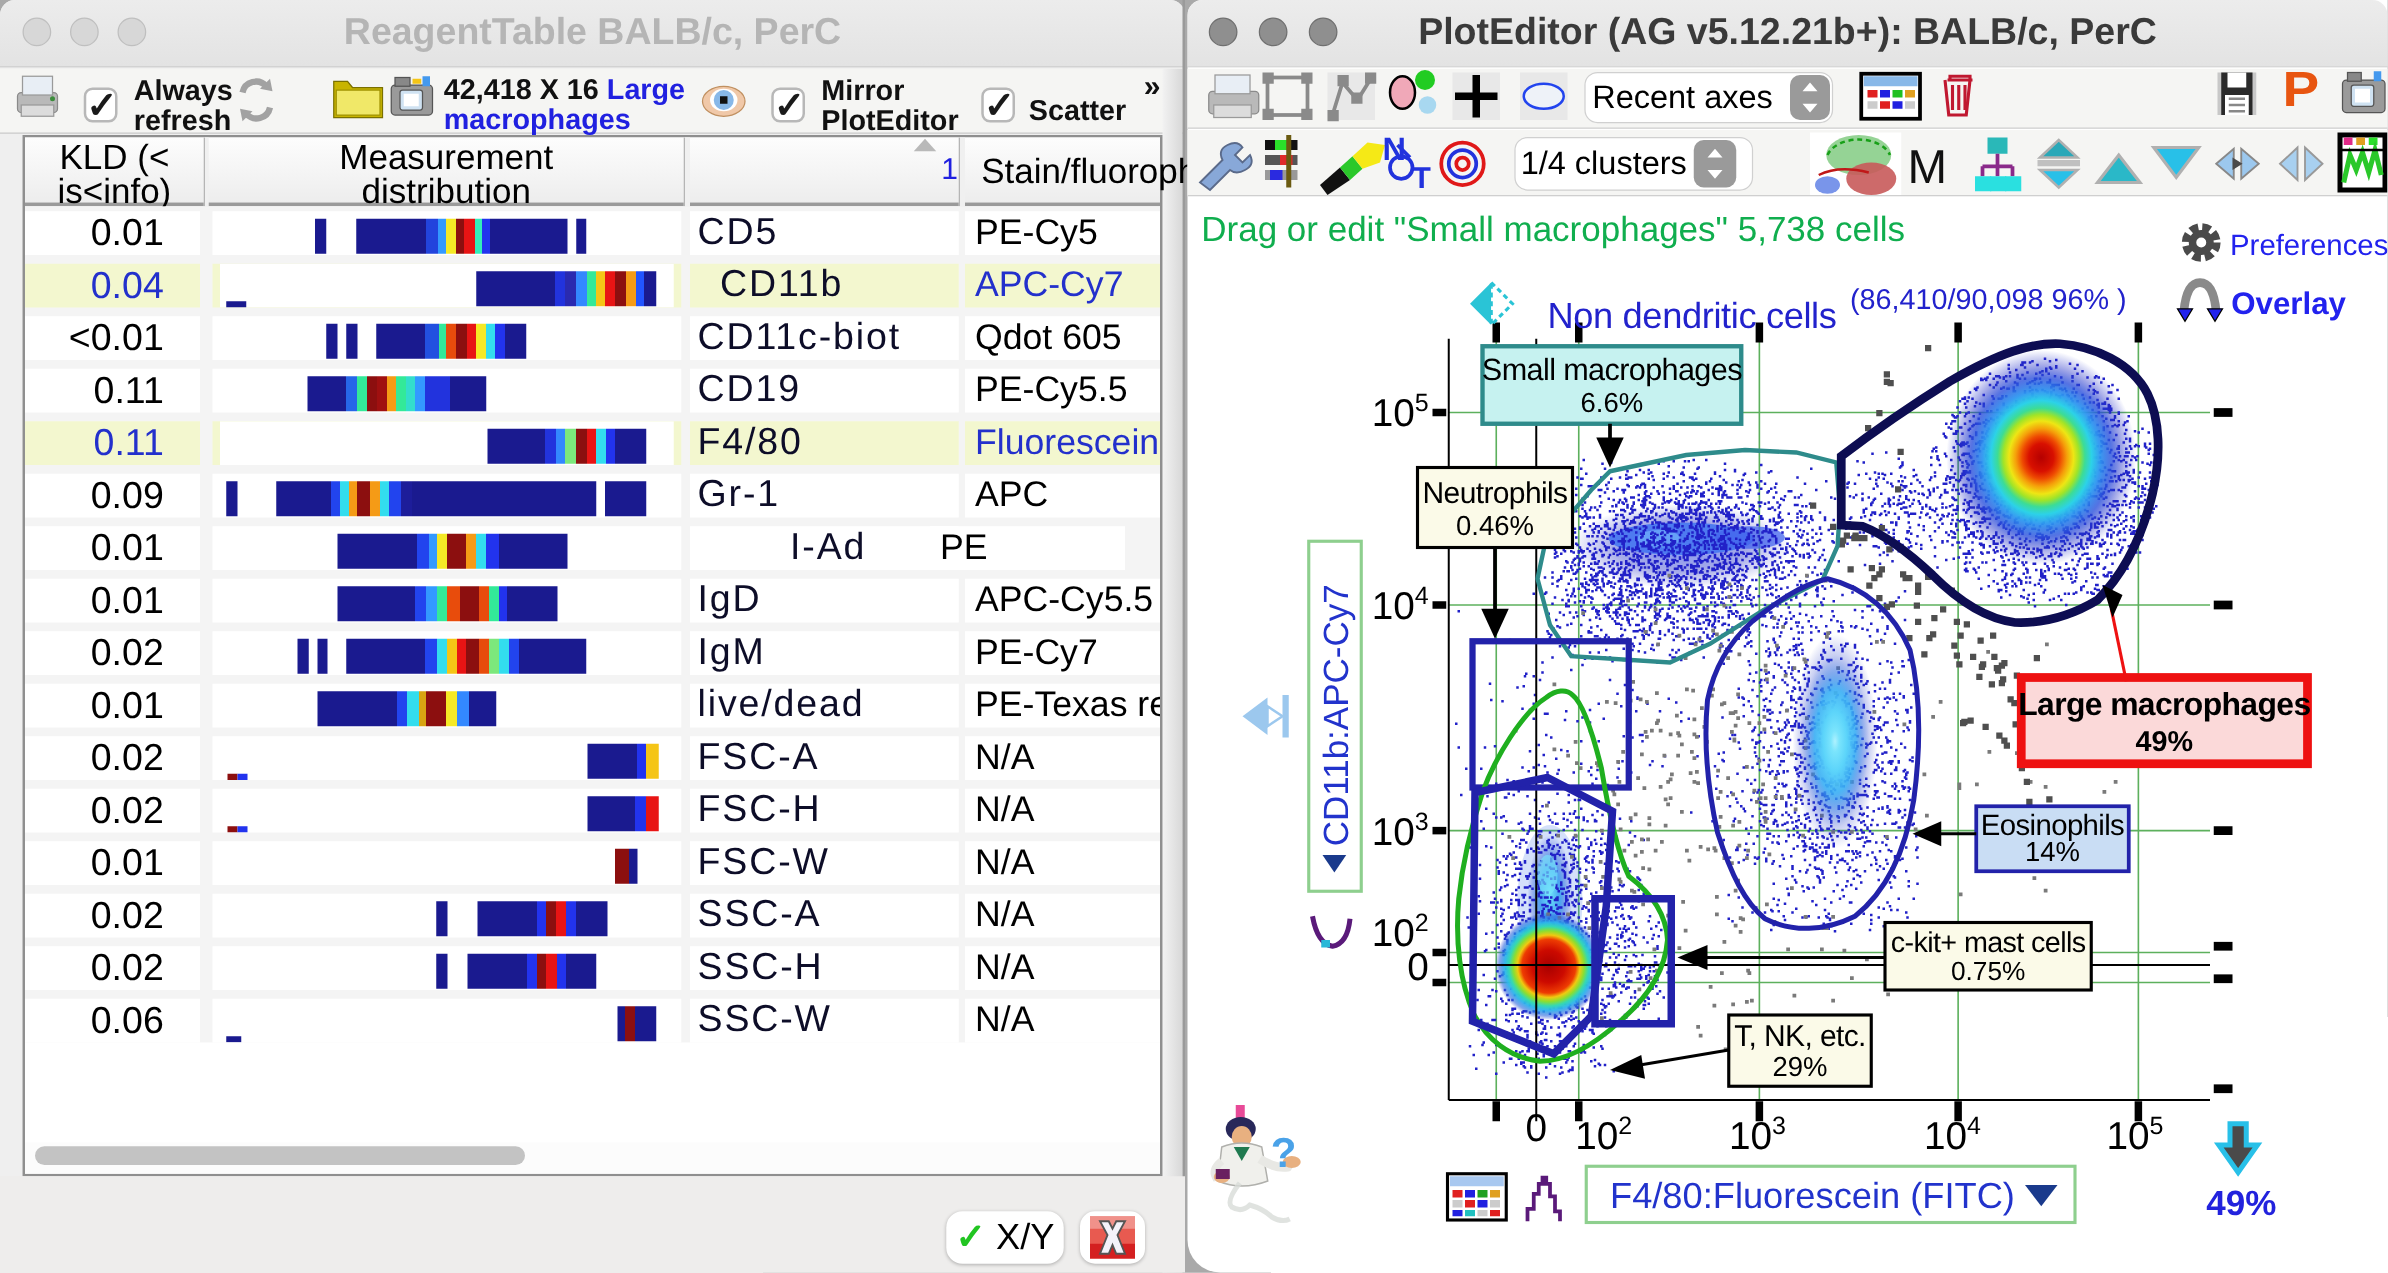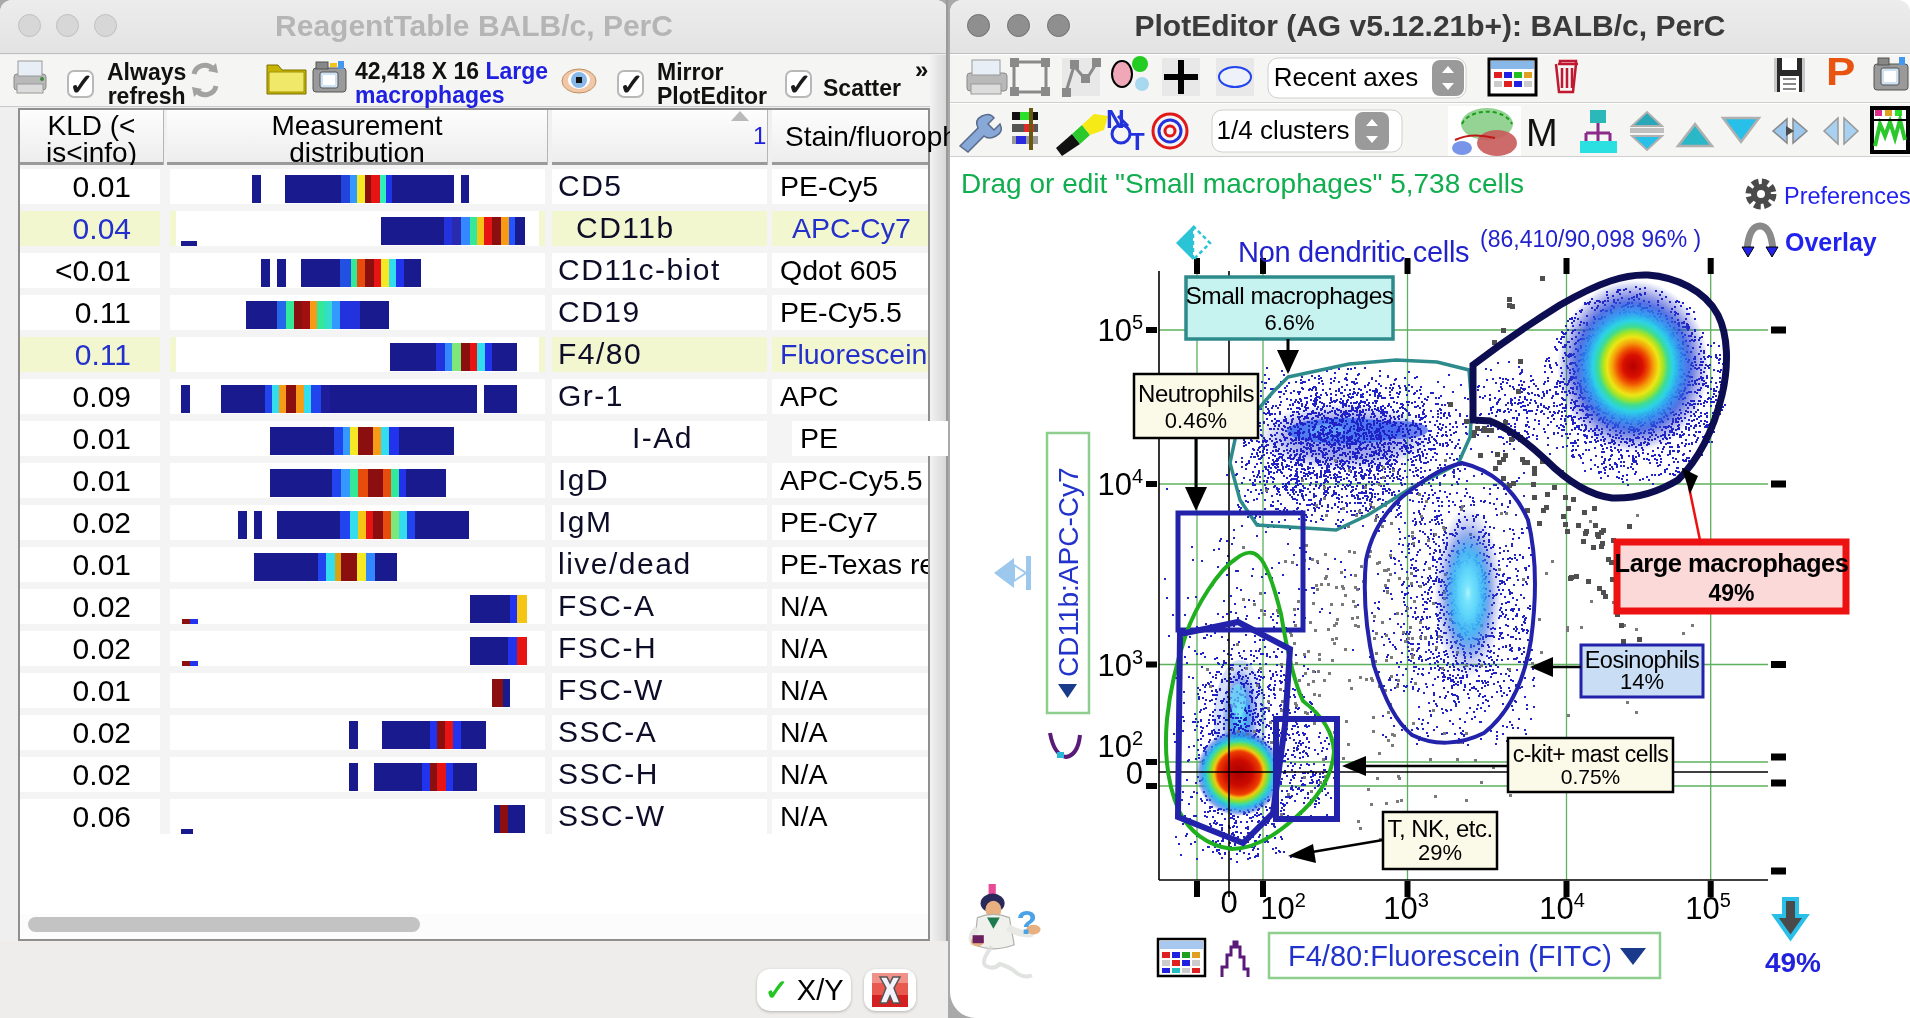--- a/index.html
+++ b/index.html
@@ -57,21 +57,21 @@
 <rect x="330" y="63" width="7" height="4" fill="#f5c516"></rect>
       </g>
     <g>
         <ellipse cx="579" cy="81" rx="17" ry="12" fill="#f0c8a8" stroke="#c09060"></ellipse>
 <ellipse cx="579" cy="80" rx="11" ry="9" fill="#fff"></ellipse>
 <circle cx="579" cy="80" r="8" fill="#88b8e8"></circle>
         <rect x="576" y="77" width="6" height="6" fill="#111"></rect>
       </g>
   </svg>
   <div class="ck" style="left:67px;top:70px;">✓</div>
-  <div class="tool" style="left:107px;top:60px;text-align:center;">Always<br>refresh</div>
+  <div class="tool" style="left:107px;top:60px;">Always<br>refresh</div>
   <div class="tool" style="left:355px;top:59px;">42,418 X 16 <span style="color:#2020e0">Large</span><br><span style="color:#2020e0">macrophages</span></div>
   <div class="ck" style="left:617px;top:70px;">✓</div>
   <div class="tool" style="left:657px;top:60px;">Mirror<br>PlotEditor</div>
   <div class="ck" style="left:785px;top:70px;">✓</div>
   <div class="tool" style="left:823px;top:76px;">Scatter</div>
   <div class="tool" style="left:915px;top:58px;font-size:24px;">»</div>
 
   <div class="abs" style="left:930px;top:55px;width:16px;height:963px;background:linear-gradient(to right,#f2f2f2,#d8d8d8);"></div>
   <div class="abs" style="left:946px;top:0;width:2px;height:1018px;background:#9a9a9a;"></div>
 
@@ -96,21 +96,21 @@
     </div>
     <div class="cell" style="left:552px;top:169px;width:215px;height:35px;font-size:30px;line-height:34px;padding-left:6px;color:#0d0d28;letter-spacing:1.5px;">CD5</div>
     <div class="cell" style="left:772px;top:169px;width:156px;height:35px;font-size:28.5px;line-height:34px;padding-left:8px;"><span class="">PE-Cy5</span></div>
     <div class="cell rowy" style="left:20px;top:211px;width:140px;height:35px;font-size:30px;line-height:35px;text-align:right;padding-right:29px;"><span class="bluetx">0.04</span></div>
     <div class="cell rowy" style="left:170px;top:211px;width:375px;height:35px;">
       <div class="abs" style="left:6px;top:0;width:363px;height:35px;background:#fff;"></div>
       <div class="bar" style="left:211px;width:144px;background:linear-gradient(to right,#1a1a8f 0px 63px,#2233dd 63px 71px,#2a2ab0 71px 80px,#3388ff 80px 89px,#33e999 89px 96px,#f5c516 96px 103px,#e81414 103px 111px,#8c0f0f 111px 120px,#f59b16 120px 128px,#2255ff 128px 134px,#1a1a8f 134px 144px);"></div>
       <div class="dash" style="left:11px;top:30px;width:16px;background:#1a1a8f;"></div>
     </div>
     <div class="cell rowy" style="left:552px;top:211px;width:215px;height:35px;font-size:30px;line-height:34px;padding-left:24px;color:#0d0d28;letter-spacing:1.5px;">CD11b</div>
-    <div class="cell rowy" style="left:772px;top:211px;width:156px;height:35px;font-size:28.5px;line-height:34px;padding-left:20px;"><span class="bluetx">APC-Cy7</span></div>
+    <div class="cell rowy" style="left:772px;top:211px;width:156px;height:35px;font-size:28.5px;line-height:34px;padding-left:8px;"><span class="bluetx">APC-Cy7</span></div>
     <div class="cell" style="left:20px;top:253px;width:140px;height:35px;font-size:30px;line-height:35px;text-align:right;padding-right:29px;"><span class="">&lt;0.01</span></div>
     <div class="cell" style="left:170px;top:253px;width:375px;height:35px;">
       <div class="bar" style="left:131px;width:120px;background:linear-gradient(to right,#1a1a8f 0px 39px,#2250e0 39px 50px,#33e999 50px 56px,#e84c0c 56px 64px,#8c0f0f 64px 73px,#e81414 73px 80px,#f5e926 80px 88px,#33ddee 88px 95px,#2233ee 95px 103px,#1a1a8f 103px 120px);"></div>
       <div class="bar" style="left:91px;width:9px;background:#1a1a8f;"></div>
       <div class="bar" style="left:107px;width:9px;background:#1a1a8f;"></div>
     </div>
     <div class="cell" style="left:552px;top:253px;width:215px;height:35px;font-size:30px;line-height:34px;padding-left:6px;color:#0d0d28;letter-spacing:1.5px;">CD11c-biot</div>
     <div class="cell" style="left:772px;top:253px;width:156px;height:35px;font-size:28.5px;line-height:34px;padding-left:8px;"><span class="">Qdot 605</span></div>
     <div class="cell" style="left:20px;top:295px;width:140px;height:35px;font-size:30px;line-height:35px;text-align:right;padding-right:29px;"><span class="">0.11</span></div>
     <div class="cell" style="left:170px;top:295px;width:375px;height:35px;">
@@ -131,21 +131,21 @@
       <div class="bar" style="left:11px;width:9px;background:#1a1a8f;"></div>
       <div class="bar" style="left:314px;width:33px;background:#1a1a8f;"></div>
     </div>
     <div class="cell" style="left:552px;top:379px;width:215px;height:35px;font-size:30px;line-height:34px;padding-left:6px;color:#0d0d28;letter-spacing:1.5px;">Gr-1</div>
     <div class="cell" style="left:772px;top:379px;width:156px;height:35px;font-size:28.5px;line-height:34px;padding-left:8px;"><span class="">APC</span></div>
     <div class="cell" style="left:20px;top:421px;width:140px;height:35px;font-size:30px;line-height:35px;text-align:right;padding-right:29px;"><span class="">0.01</span></div>
     <div class="cell" style="left:170px;top:421px;width:375px;height:35px;">
       <div class="bar" style="left:100px;width:184px;background:linear-gradient(to right,#1a1a8f 0px 64px,#2244ee 64px 73px,#3399ff 73px 80px,#f5e926 80px 88px,#8c0f0f 88px 103px,#f59b16 103px 111px,#33ddee 111px 119px,#2233ee 119px 129px,#1a1a8f 129px 184px);"></div>
     </div>
     <div class="cell" style="left:552px;top:421px;width:215px;height:35px;font-size:30px;line-height:34px;padding-left:6px;color:#0d0d28;letter-spacing:1.5px;text-align:center;">I-Ad</div>
-    <div class="cell" style="left:792px;top:421px;width:156px;height:35px;font-size:28.5px;line-height:34px;padding-left:8px;"><span class="">PE</span></div>
+    <div class="cell" style="left:744px;top:421px;width:156px;height:35px;font-size:28.5px;line-height:34px;padding-left:8px;"><span class="">PE</span></div>
     <div class="cell" style="left:20px;top:463px;width:140px;height:35px;font-size:30px;line-height:35px;text-align:right;padding-right:29px;"><span class="">0.01</span></div>
     <div class="cell" style="left:170px;top:463px;width:375px;height:35px;">
       <div class="bar" style="left:100px;width:176px;background:linear-gradient(to right,#1a1a8f 0px 62px,#2244ee 62px 71px,#3399ff 71px 80px,#33e999 80px 88px,#e84c0c 88px 98px,#8c0f0f 98px 113px,#e84c0c 113px 121px,#33e999 121px 129px,#2233ee 129px 136px,#1a1a8f 136px 176px);"></div>
     </div>
     <div class="cell" style="left:552px;top:463px;width:215px;height:35px;font-size:30px;line-height:34px;padding-left:6px;color:#0d0d28;letter-spacing:1.5px;">IgD</div>
     <div class="cell" style="left:772px;top:463px;width:156px;height:35px;font-size:28.5px;line-height:34px;padding-left:8px;"><span class="">APC-Cy5.5</span></div>
     <div class="cell" style="left:20px;top:505px;width:140px;height:35px;font-size:30px;line-height:35px;text-align:right;padding-right:29px;"><span class="">0.02</span></div>
     <div class="cell" style="left:170px;top:505px;width:375px;height:35px;">
       <div class="bar" style="left:107px;width:192px;background:linear-gradient(to right,#1a1a8f 0px 63px,#2244ee 63px 73px,#33ddee 73px 81px,#f5c516 81px 89px,#e81414 89px 96px,#8c0f0f 96px 106px,#e84c0c 106px 114px,#7ce87c 114px 122px,#33ddee 122px 130px,#2244ee 130px 138px,#1a1a8f 138px 192px);"></div>
       <div class="bar" style="left:68px;width:9px;background:#1a1a8f;"></div>

